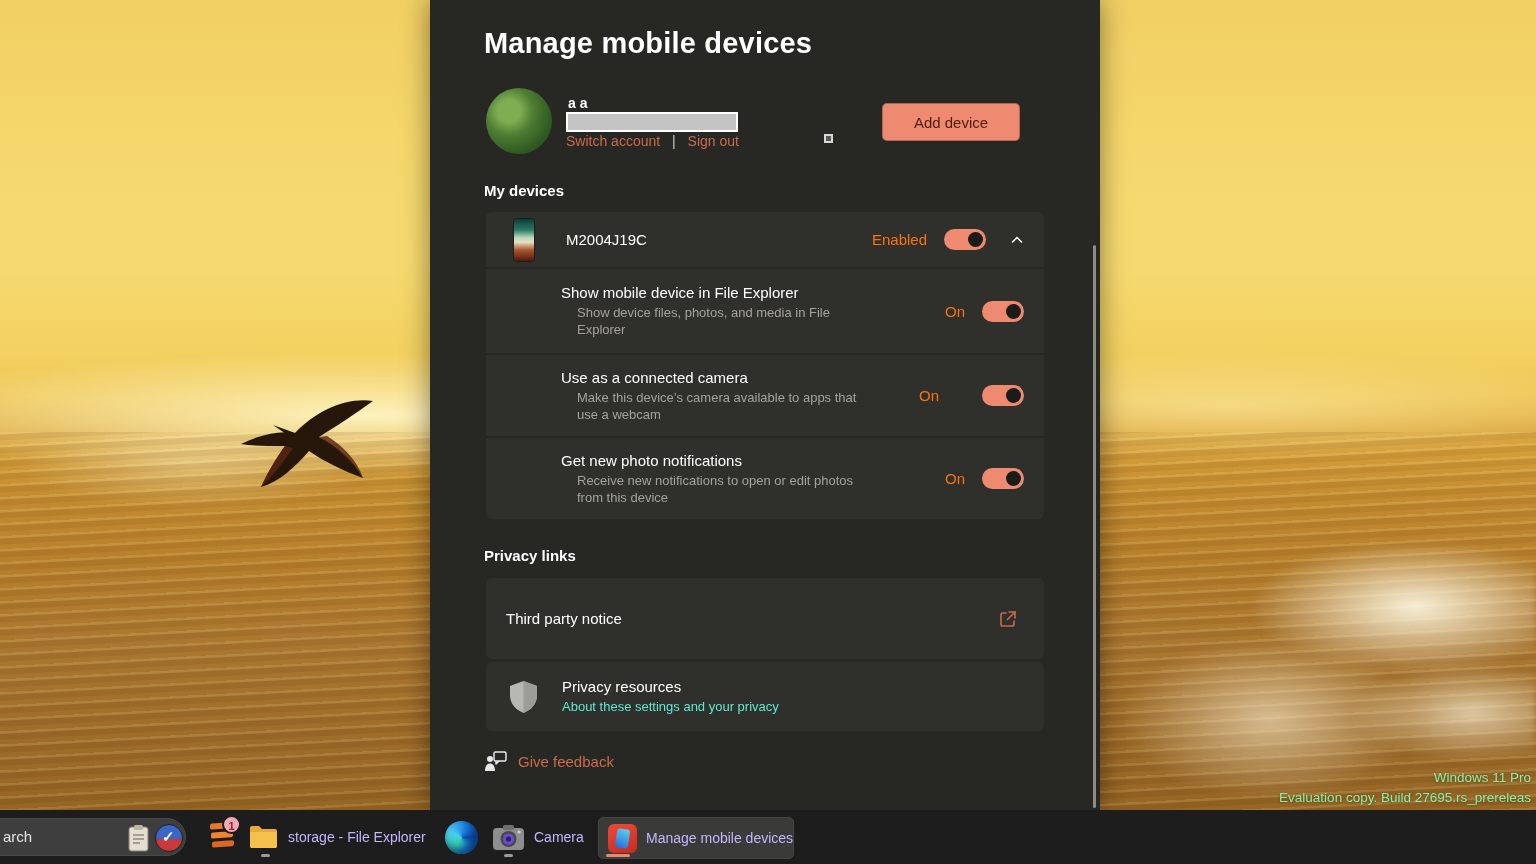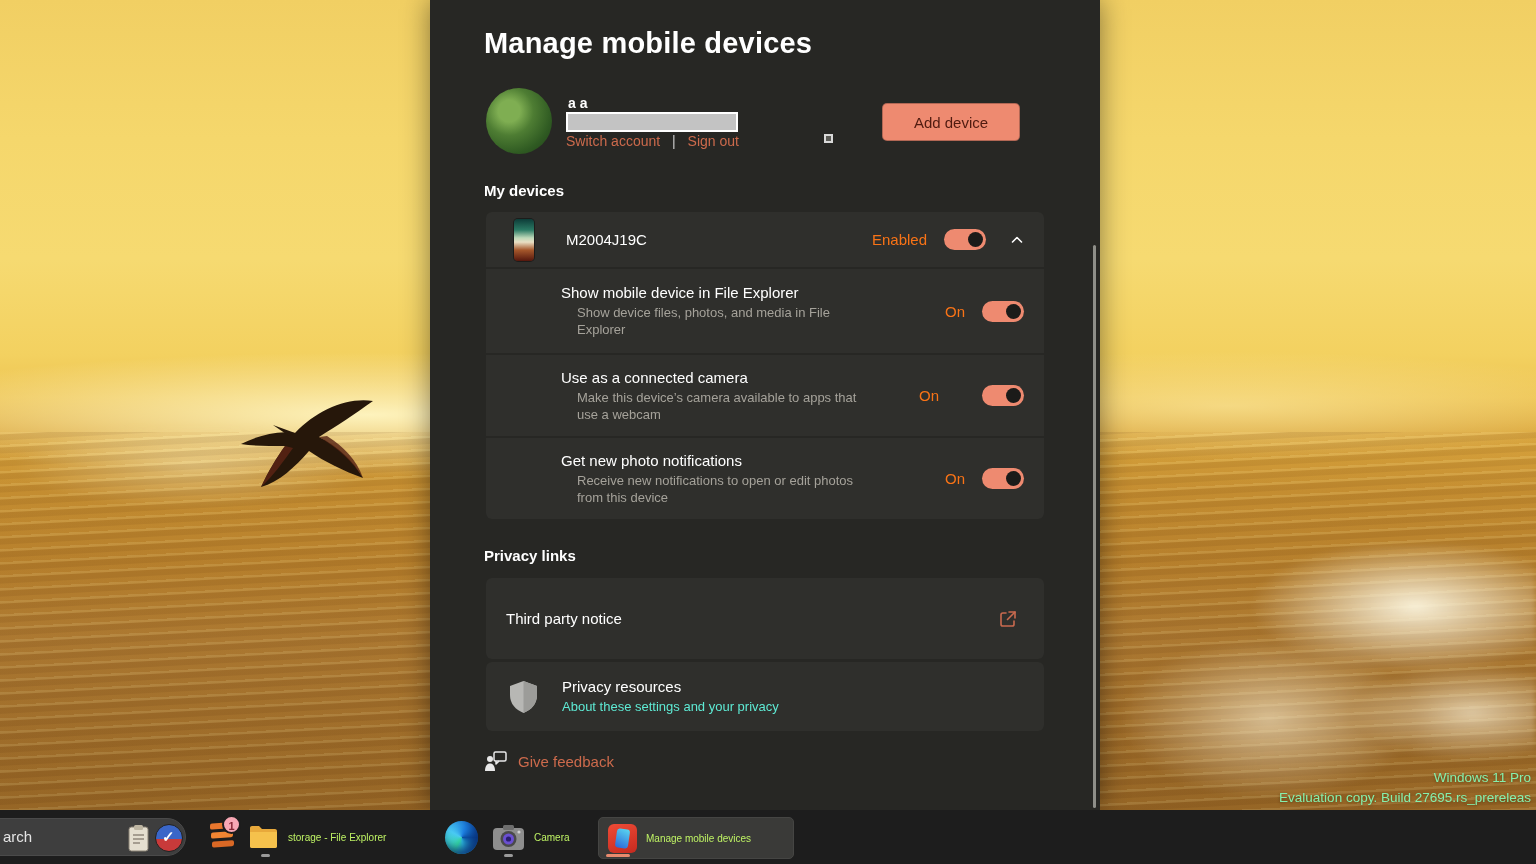--- a/index.html
+++ b/index.html
@@ -89,21 +89,21 @@
   .search-text { position:absolute; left:64px; top:9px; font-size:15px; color:#E4E4E4; }
   .clipboard { position:absolute; left:188px; top:5px; }
   .checkcircle { position:absolute; left:216px; top:5px; width:28px; height:28px; border-radius:50%;
     background:linear-gradient(180deg,#3A66C8 0 52%, #C83A3A 52% 100%); border:1px solid #222; }
   .checkcircle::after { content:"✓"; position:absolute; left:6px; top:3px; color:#fff; font-size:15px; font-weight:700; }
 
   .tb-item { position:absolute; top:0; height:54px; display:flex; align-items:center; cursor:pointer; }
   .widgets { left:198px; width:48px; justify-content:center; }
   .badge { position:absolute; left:24px; top:5px; width:19px; height:19px; border-radius:50%;
     background:#F7A7B4; color:#872836; font-size:11px; font-weight:700; text-align:center; line-height:19px; border:2px solid #1D1D1D; }
-  .tb-label { font-size:10px; color:#bef264; margin-left:9px; white-space:nowrap; }
+  .tb-label { font-size:14px; color:#c4b5fd; margin-left:9px; white-space:nowrap; }
   .fe { left:248px; }
   .edge { left:440px; width:42px; justify-content:center; }
   .edge-logo { width:33px; height:33px; border-radius:50%;
     background:conic-gradient(from 210deg, #35d7a2, #49c9f3 90deg, #1d7fe0 170deg, #0b4fa3 240deg, #2bb3d8 320deg, #35d7a2);
     box-shadow:inset -4px -5px 8px rgba(8,40,110,.8); }
   .cam { left:492px; }
   .ind { position:absolute; top:44px; height:3px; width:9px; border-radius:2px; background:#9A9A9A; }
   .ind-fe { left:261px; } .ind-cam { left:504px; }
   .active-task { position:absolute; left:598px; top:7px; width:196px; height:42px; background:#3A3A38;
     border:1px solid #454543; border-radius:5px; display:flex; align-items:center; padding-left:9px; cursor:pointer; }

